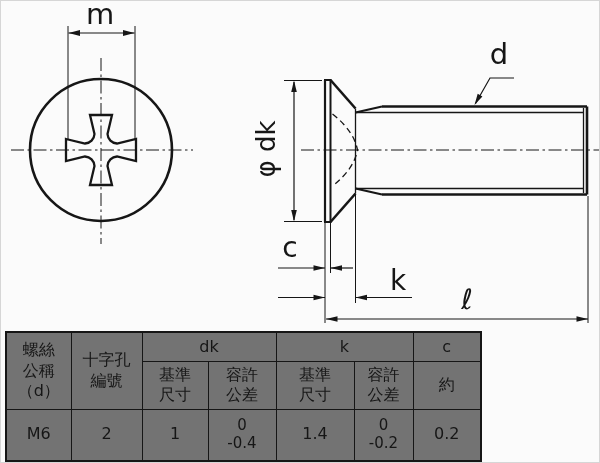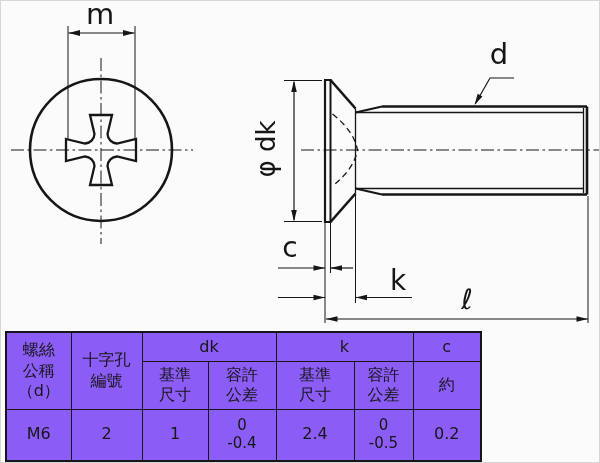--- a/index.html
+++ b/index.html
@@ -6,21 +6,21 @@
   .screen{
     position:relative;width:600px;height:463px;background:#fbfbfb;
     font-family:"DejaVu Sans","Liberation Sans",sans-serif;color:#111;
     overflow:hidden;border:1px solid #d6d6d6;box-sizing:border-box;
   }
   svg text{fill:#161616;}
   .dim-label{font-size:29px;}
   .spec-table{
     position:absolute;left:4px;top:330px;
     border-collapse:collapse;table-layout:fixed;
-    background:#8b5cf6;
+    background:#737373;
   }
   .spec-table th,.spec-table td{
     border:1px solid #161616;
     font-weight:normal;text-align:center;vertical-align:middle;
     padding:0;font-size:16px;line-height:1.28;
     font-family:"DejaVu Sans","Liberation Sans",sans-serif;color:#161616;
   }
   .spec-table{border:2px solid #161616;}
   .grp{font-size:17px;height:29px;}
   .sub{height:48px;}
@@ -163,23 +163,23 @@
       <th>約</th>
     </tr>
     <tr class="datarow">
       <td>M6</td>
       <td>2</td>
       <td>1</td>
       <td>
         <span class="cjk-line stack">0</span>
         <span class="cjk-line stack">-0.4</span>
       </td>
-      <td>2.4</td>
+      <td>1.4</td>
       <td>
         <span class="cjk-line stack">0</span>
-        <span class="cjk-line stack">-0.5</span>
+        <span class="cjk-line stack">-0.2</span>
       </td>
       <td>0.2</td>
     </tr>
   </tbody>
     </table>
 
 </div>
 
 </body></html>

